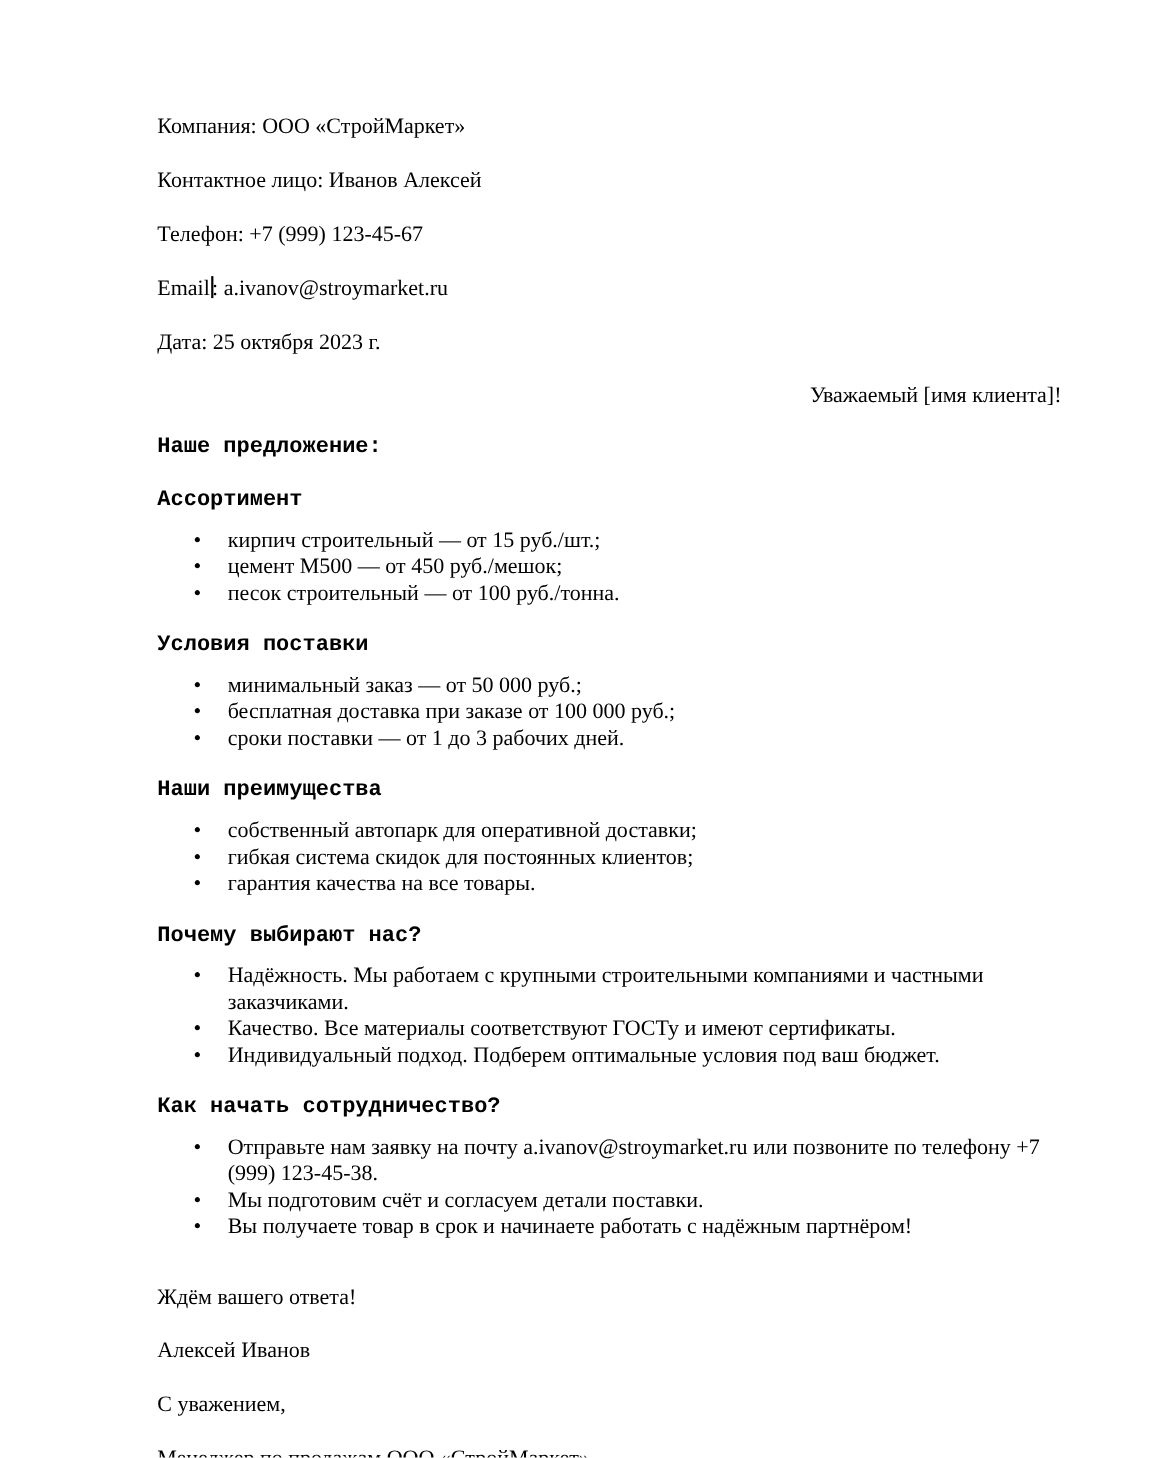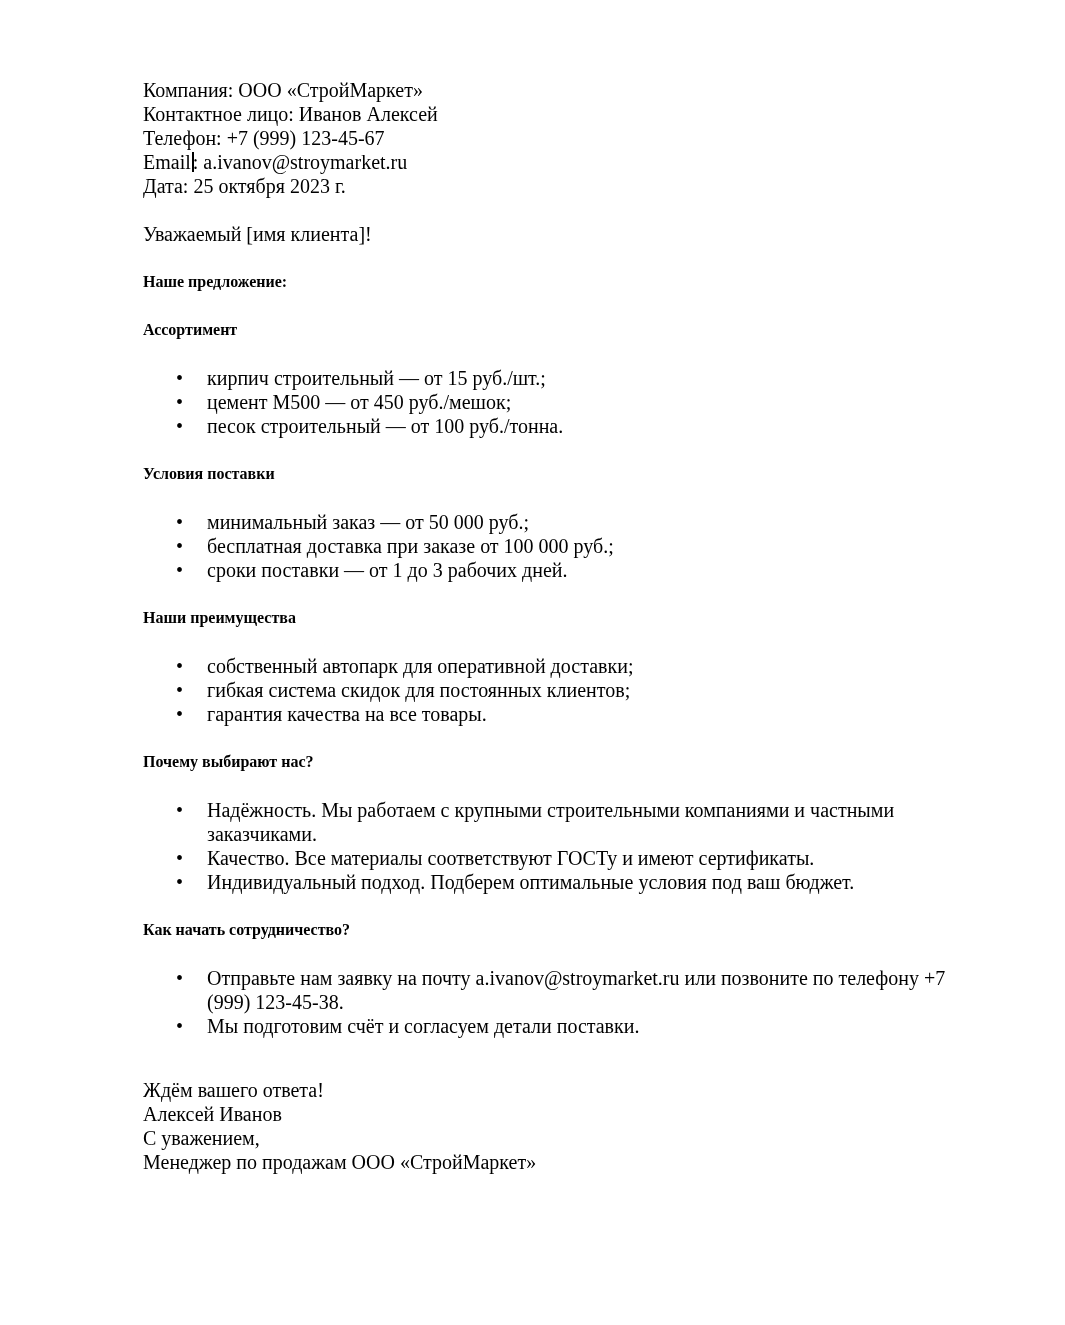--- a/index.html
+++ b/index.html
@@ -11,30 +11,31 @@
     font-family: "Liberation Serif", "DejaVu Serif", serif;
     font-size: 20px;
     line-height: 24px;
     overflow: hidden;
   }
   .page {
     width: 1065px;
     height: 1325px;
     padding: 78px 100px 0 143px;
   }
-  .line { min-height: 24px; }
-  p.block { margin-top: 24px; }
+  .line { min-height: 24px; margin-top: 25px; }
+  p.block { margin-top: 24px; text-align: right; }
   h2.heading {
     margin-top: 24px;
-    font-size: 16px;
+    font-size: 20px;
     line-height: 24px;
     font-weight: bold;
+    font-family: Liberation Mono, monospace;
   }
   ul.bullets {
-    margin-top: 24px;
+    margin-top: 12px;
     list-style: none;
   }
   ul.bullets li {
     position: relative;
     padding-left: 64px;
   }
   ul.bullets li::before {
     content: "\2022";
     position: absolute;
     left: 33px;
@@ -94,20 +95,21 @@
   <ul class="bullets">
     <li>Надёжность. Мы работаем с крупными строительными компаниями и частными заказчиками.</li>
     <li>Качество. Все материалы соответствуют ГОСТу и имеют сертификаты.</li>
     <li>Индивидуальный подход. Подберем оптимальные условия под ваш бюджет.</li>
   </ul>
 
   <h2 class="heading">Как начать сотрудничество?</h2>
   <ul class="bullets">
     <li>Отправьте нам заявку на почту a.ivanov@stroymarket.ru или позвоните по телефону +7 (999) 123-45-38.</li>
     <li>Мы подготовим счёт и согласуем детали поставки.</li>
+    <li>Вы получаете товар в срок и начинаете работать с надёжным партнёром!</li>
   </ul>
 
   <div class="closing">
     <div class="line">Ждём вашего ответа!</div>
     <div class="line">Алексей Иванов</div>
     <div class="line">С уважением,</div>
     <div class="line">Менеджер по продажам ООО «СтройМаркет»</div>
   </div>
 
 </div>

